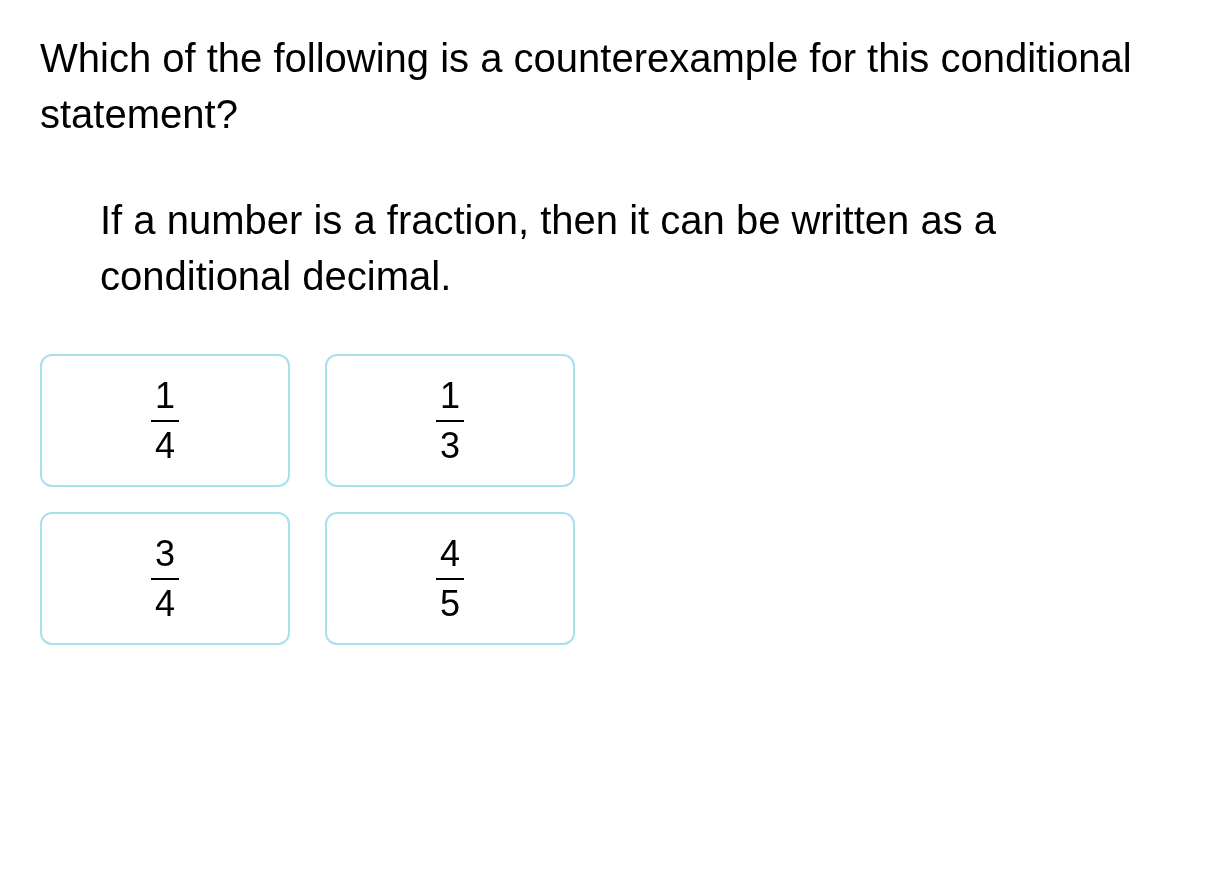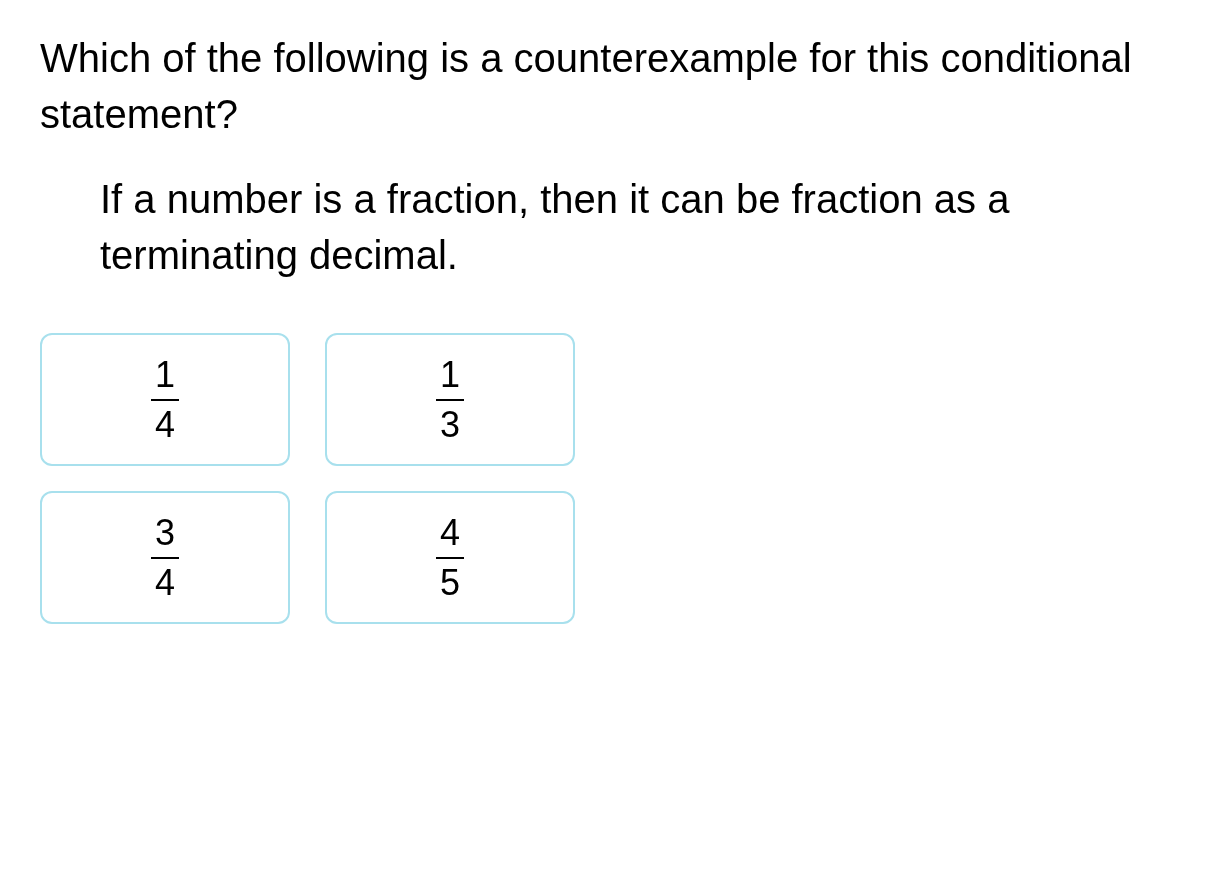--- a/index.html
+++ b/index.html
@@ -10,21 +10,21 @@
     body {
       font-family: Verdana, Geneva, sans-serif;
       background: #ffffff;
       padding: 30px 40px;
       width: 1221px;
       color: #000000;
     }
     .question-text {
       font-size: 40px;
       line-height: 1.4;
-      margin-bottom: 29px;
+      margin-bottom: 50px;
     }
     .conditional-statement {
       font-size: 40px;
       line-height: 1.4;
       margin-left: 60px;
       margin-right: 60px;
       margin-bottom: 50px;
     }
     .options-grid {
       display: grid;
@@ -62,21 +62,21 @@
     }
     .fraction-den {
       padding: 2px 4px 0 4px;
     }
   </style>
 </head>
 <body>
 
 <div class="question-text">Which of the following is a counterexample for this conditional statement?</div>
 
-<div class="conditional-statement">If a number is a fraction, then it can be fraction as a terminating decimal.</div>
+<div class="conditional-statement">If a number is a fraction, then it can be written as a conditional decimal.</div>
 
 <div class="options-grid">
   <div class="option-button">
     <span class="fraction">
       <span class="fraction-num">1</span>
       <span class="fraction-bar"></span>
       <span class="fraction-den">4</span>
     </span>
   </div>
 

